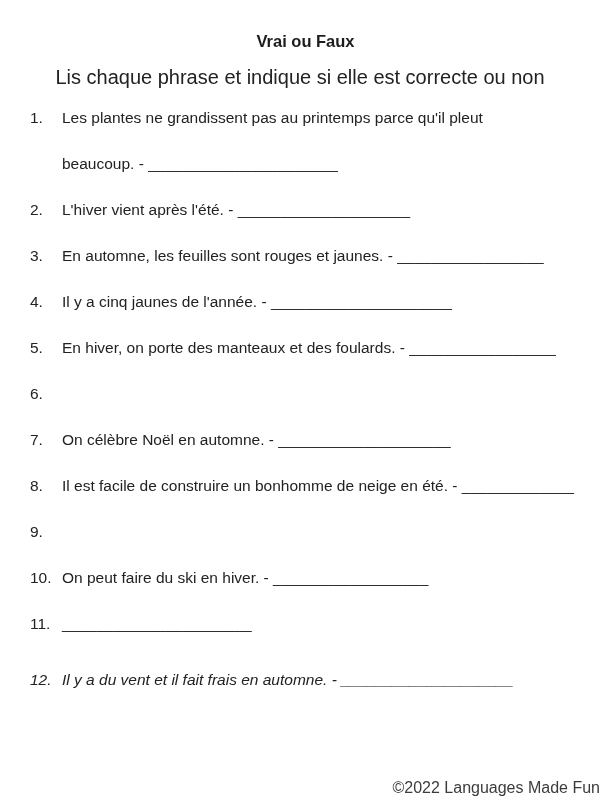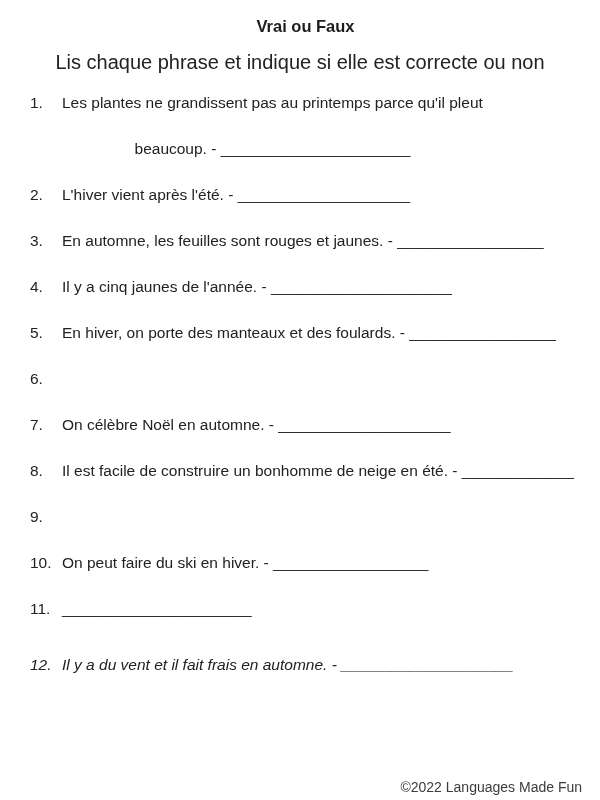--- a/index.html
+++ b/index.html
@@ -6,21 +6,21 @@
   html, body { width: 600px; height: 800px; }
   body {
     position: relative;
     background: #ffffff;
     font-family: "Liberation Sans", sans-serif;
     color: #222222;
     overflow: hidden;
   }
   .worksheet { position: absolute; inset: 0; }
   .title {
-    margin-top: 17px;
+    margin-top: 32px;
     text-align: center;
     font-size: 16.5px;
     font-weight: bold;
     line-height: 19px;
     color: #1d1d1d;
     padding-left: 11px;
   }
   .subtitle {
     margin-top: 17px;
     text-align: center;
@@ -32,27 +32,27 @@
     margin-top: 8px;
     padding-left: 30px;
     padding-right: 20px;
     font-size: 15.5px;
     line-height: 46px;
     color: #222222;
   }
   .q-item { display: flex; align-items: flex-start; }
   .q-item:last-child { margin-top: 10px; font-style: italic; }
   .q-num { flex: 0 0 32px; white-space: pre; }
-  .q-text { white-space: pre; text-align: center; }
+  .q-text { white-space: pre; }
   .blank { white-space: pre; letter-spacing: 0; margin-top: 28px; }
   .footer {
     position: absolute;
-    right: 18px;
+    right: 0;
     top: 779px;
-    font-size: 14px;
+    font-size: 16px;
     color: #3c3c3c;
     margin-left: 36px;
   }
 </style>
 </head>
 <body>
 
 <div class="worksheet">
 
   <div class="title">Vrai ou Faux</div>

